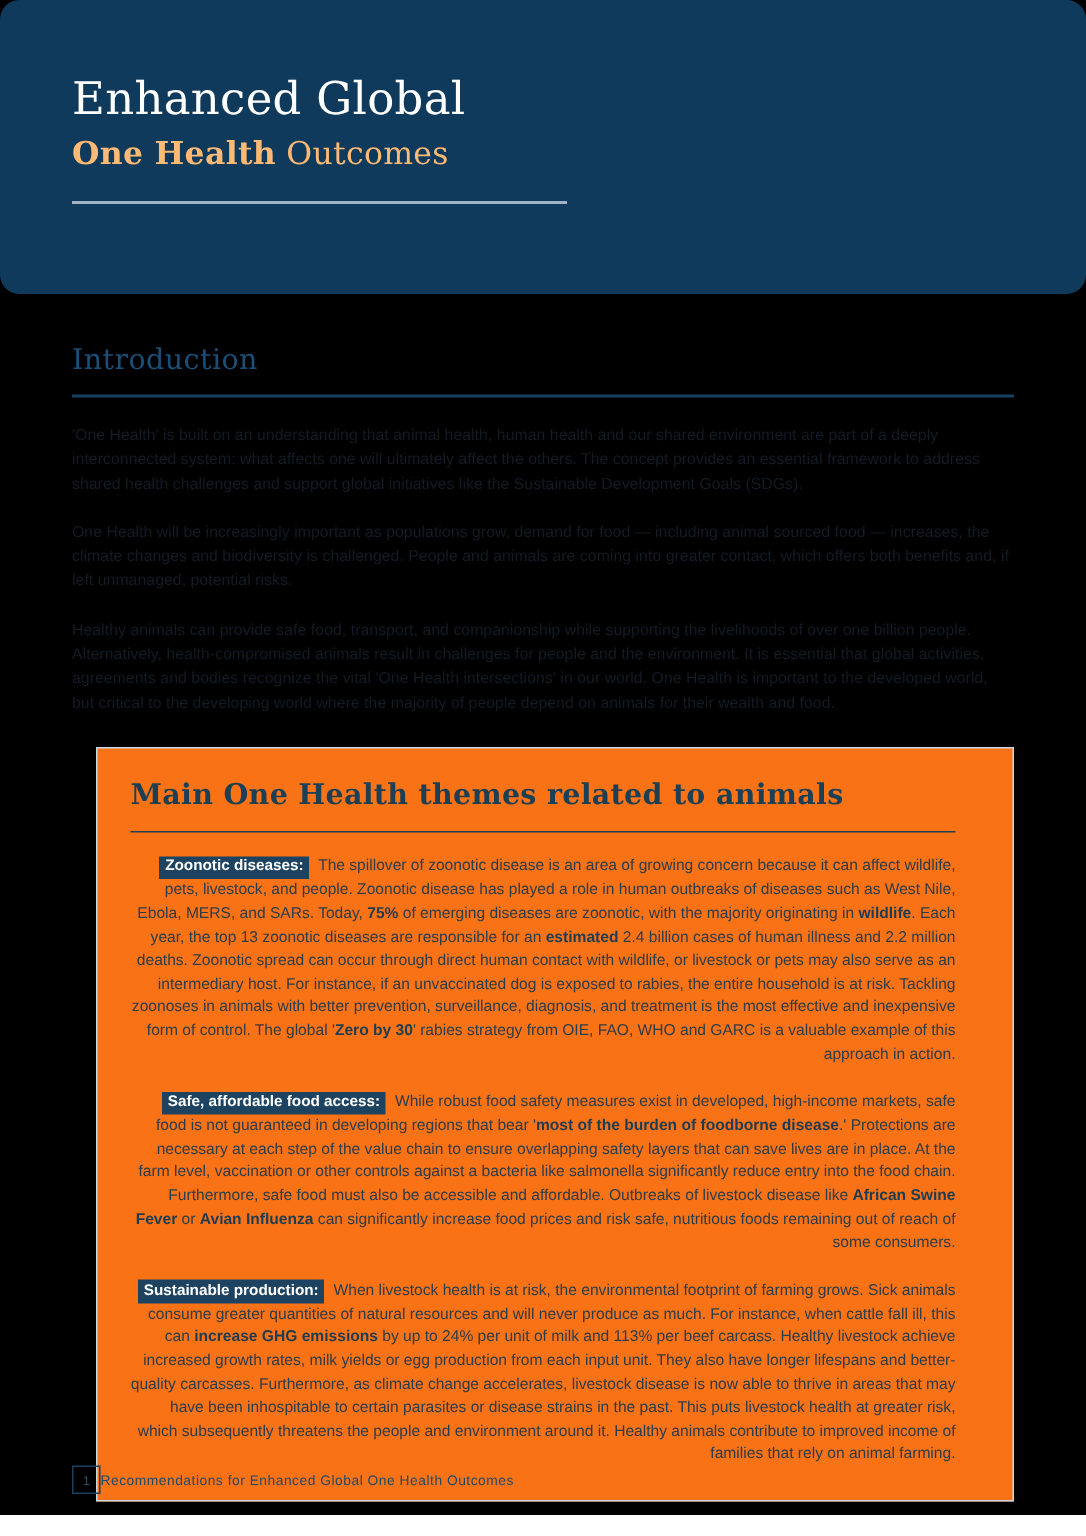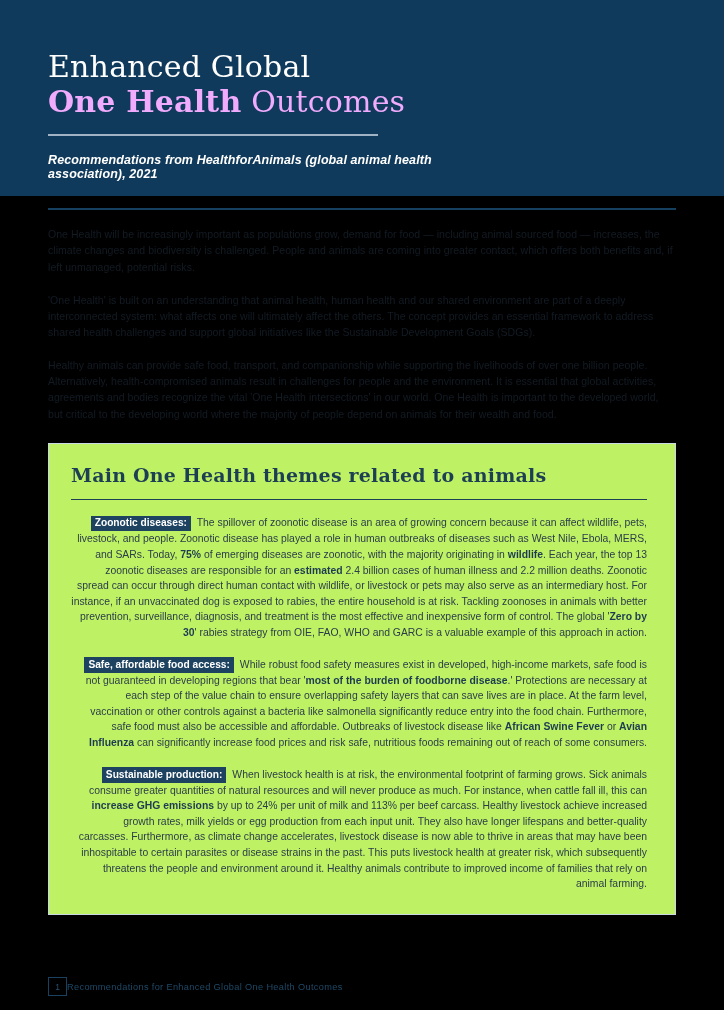--- a/index.html
+++ b/index.html
@@ -19,20 +19,21 @@
     overflow: hidden;
   }
 
   
   .header-band {
     position: relative;
     height: 196px;
     background: #103a5b;
     box-sizing: border-box;
     padding: 0 48px;
+    border-radius: 13px;
   }
   .header-inner {
     position: relative;
     height: 100%;
   }
   .title-block {
     position: absolute;
     left: 0;
     top: 50px;
     width: 430px;
@@ -40,23 +41,23 @@
   .title-line1 {
     font-family: "DejaVu Serif", serif;
     font-size: 30px;
     line-height: 34px;
     font-weight: 400;
     color: #ffffff;
     letter-spacing: 0.2px;
   }
   .title-line2 {
     font-family: "DejaVu Serif", serif;
-    font-size: 30px;
+    font-size: 21px;
     line-height: 36px;
-    color: #f0abfc;
+    color: #fdba74;
     letter-spacing: 0.2px;
   }
   .title-line2 .bold {
     font-weight: 700;
   }
   .title-line2 .light {
     font-weight: 400;
   }
   .title-rule {
     margin-top: 14px;
@@ -131,25 +132,25 @@
     margin-top: 16px;
     font-size: 10.5px;
     line-height: 16.3px;
     color: #131b24;
     letter-spacing: 0.05px;
   }
   .intro-p.first { margin-top: 17px; }
 
   
   .card {
-    margin: 21px 0 0 0;
-    background: #bef264;
+    margin: 21px 0 0 16px;
+    background: #f97316;
     border: 1px solid #c9d9e4;
     box-sizing: border-box;
-    padding: 20px 28px 22px 22px;
+    padding: 20px 38px 22px 22px;
   }
   .card-title {
     font-family: "DejaVu Serif", serif;
     font-size: 19px;
     font-weight: 700;
     color: #1c3f54;
     letter-spacing: 0.2px;
   }
   .card-rule {
     margin-top: 13px;
@@ -216,32 +217,32 @@
 
 <div class="page">
 
   <div class="header-band">
     <div class="header-inner">
 
       <div class="title-block">
         <div class="title-line1">Enhanced Global</div>
         <div class="title-line2"><span class="bold">One Health</span><span class="light"> Outcomes</span></div>
         <div class="title-rule"></div>
-        <div class="subtitle">Recommendations from HealthforAnimals (global animal health association), 2021</div>
       </div>
 
 
     </div>
   </div>
 
   <div class="dark-body">
+    <div class="intro-heading">Introduction</div>
     <div class="intro-rule"></div>
 
+    <div class="intro-p first">'One Health' is built on an understanding that animal health, human health and our shared environment are part of a deeply interconnected system: what affects one will ultimately affect the others. The concept provides an essential framework to address shared health challenges and support global initiatives like the Sustainable Development Goals (SDGs).</div>
     <div class="intro-p">One Health will be increasingly important as populations grow, demand for food — including animal sourced food — increases, the climate changes and biodiversity is challenged. People and animals are coming into greater contact, which offers both benefits and, if left unmanaged, potential risks.</div>
-    <div class="intro-p first">'One Health' is built on an understanding that animal health, human health and our shared environment are part of a deeply interconnected system: what affects one will ultimately affect the others. The concept provides an essential framework to address shared health challenges and support global initiatives like the Sustainable Development Goals (SDGs).</div>
     <div class="intro-p">Healthy animals can provide safe food, transport, and companionship while supporting the livelihoods of over one billion people. Alternatively, health-compromised animals result in challenges for people and the environment. It is essential that global activities, agreements and bodies recognize the vital 'One Health intersections' in our world. One Health is important to the developed world, but critical to the developing world where the majority of people depend on animals for their wealth and food.</div>
 
     <div class="card">
       <div class="card-title">Main One Health themes related to animals</div>
       <div class="card-rule"></div>
       <div id="themes-list">
           <div class="theme first"><span class="badge">Zoonotic diseases:</span><span> The spillover of zoonotic disease is an area of growing concern because it can affect wildlife, pets, livestock, and people. Zoonotic disease has played a role in human outbreaks of diseases such as West Nile, Ebola, MERS, and SARs. Today, </span><b>75%</b><span> of emerging diseases are zoonotic, with the majority originating in </span><b>wildlife</b><span>. Each year, the top 13 zoonotic diseases are responsible for an </span><b>estimated</b><span> 2.4 billion cases of human illness and 2.2 million deaths. Zoonotic spread can occur through direct human contact with wildlife, or livestock or pets may also serve as an intermediary host. For instance, if an unvaccinated dog is exposed to rabies, the entire household is at risk. Tackling zoonoses in animals with better prevention, surveillance, diagnosis, and treatment is the most effective and inexpensive form of control. The global '</span><b>Zero by 30</b><span>' rabies strategy from OIE, FAO, WHO and GARC is a valuable example of this approach in action.</span></div>
           <div class="theme"><span class="badge">Safe, affordable food access:</span><span> While robust food safety measures exist in developed, high-income markets, safe food is not guaranteed in developing regions that bear '</span><b>most of the burden of foodborne disease</b><span>.' Protections are necessary at each step of the value chain to ensure overlapping safety layers that can save lives are in place. At the farm level, vaccination or other controls against a bacteria like salmonella significantly reduce entry into the food chain. Furthermore, safe food must also be accessible and affordable. Outbreaks of livestock disease like </span><b>African Swine Fever</b><span> or </span><b>Avian Influenza</b><span> can significantly increase food prices and risk safe, nutritious foods remaining out of reach of some consumers.</span></div>
           <div class="theme"><span class="badge">Sustainable production:</span><span> When livestock health is at risk, the environmental footprint of farming grows. Sick animals consume greater quantities of natural resources and will never produce as much. For instance, when cattle fall ill, this can </span><b>increase GHG emissions</b><span> by up to 24% per unit of milk and 113% per beef carcass. Healthy livestock achieve increased growth rates, milk yields or egg production from each input unit. They also have longer lifespans and better-quality carcasses. Furthermore, as climate change accelerates, livestock disease is now able to thrive in areas that may have been inhospitable to certain parasites or disease strains in the past. This puts livestock health at greater risk, which subsequently threatens the people and environment around it. Healthy animals contribute to improved income of families that rely on animal farming.</span></div>
         </div>

